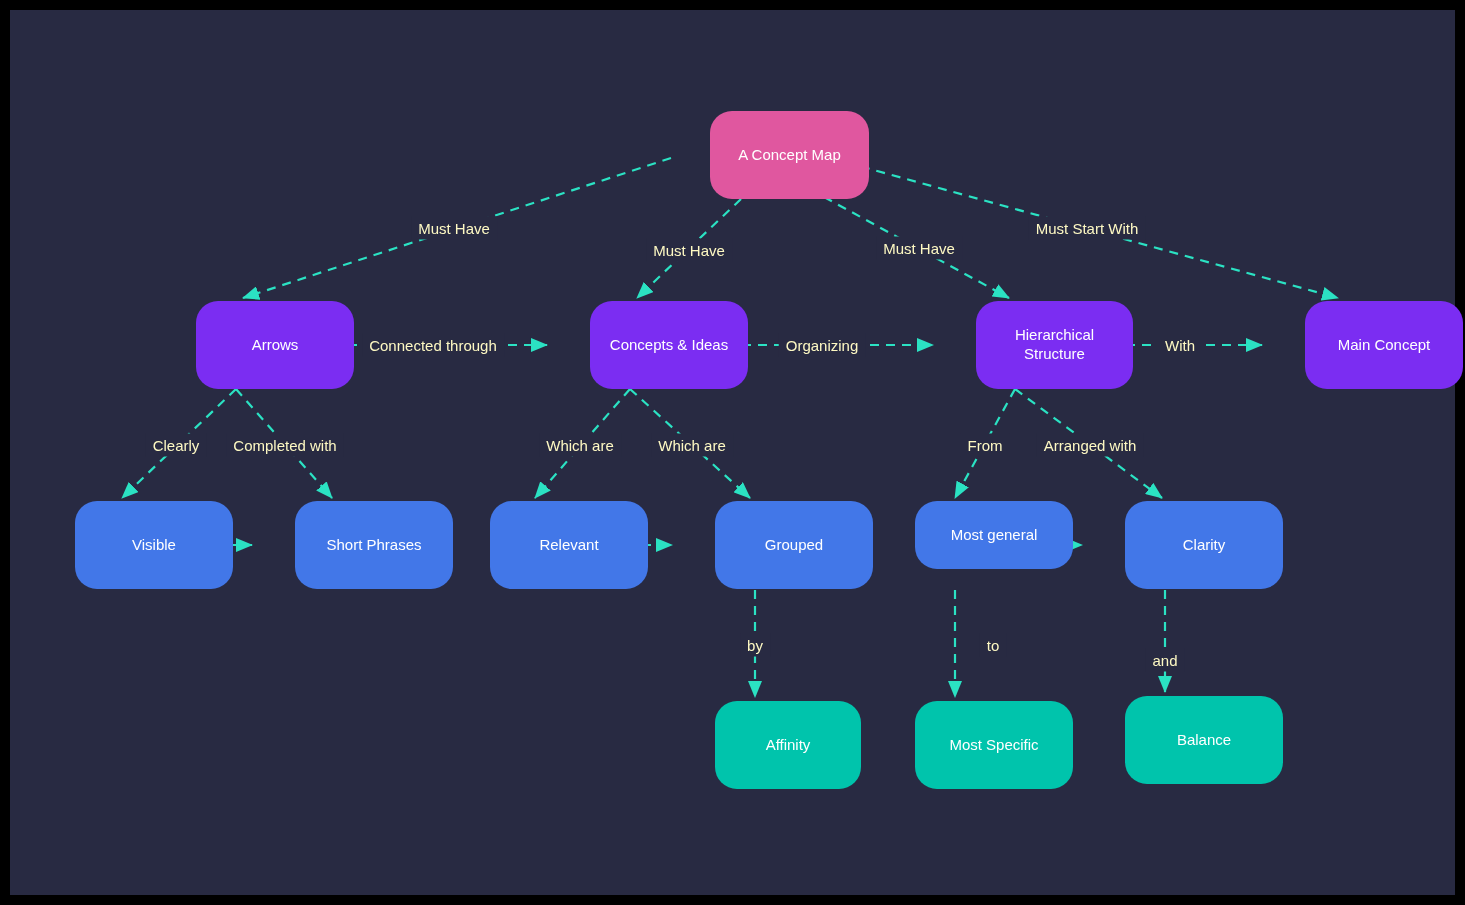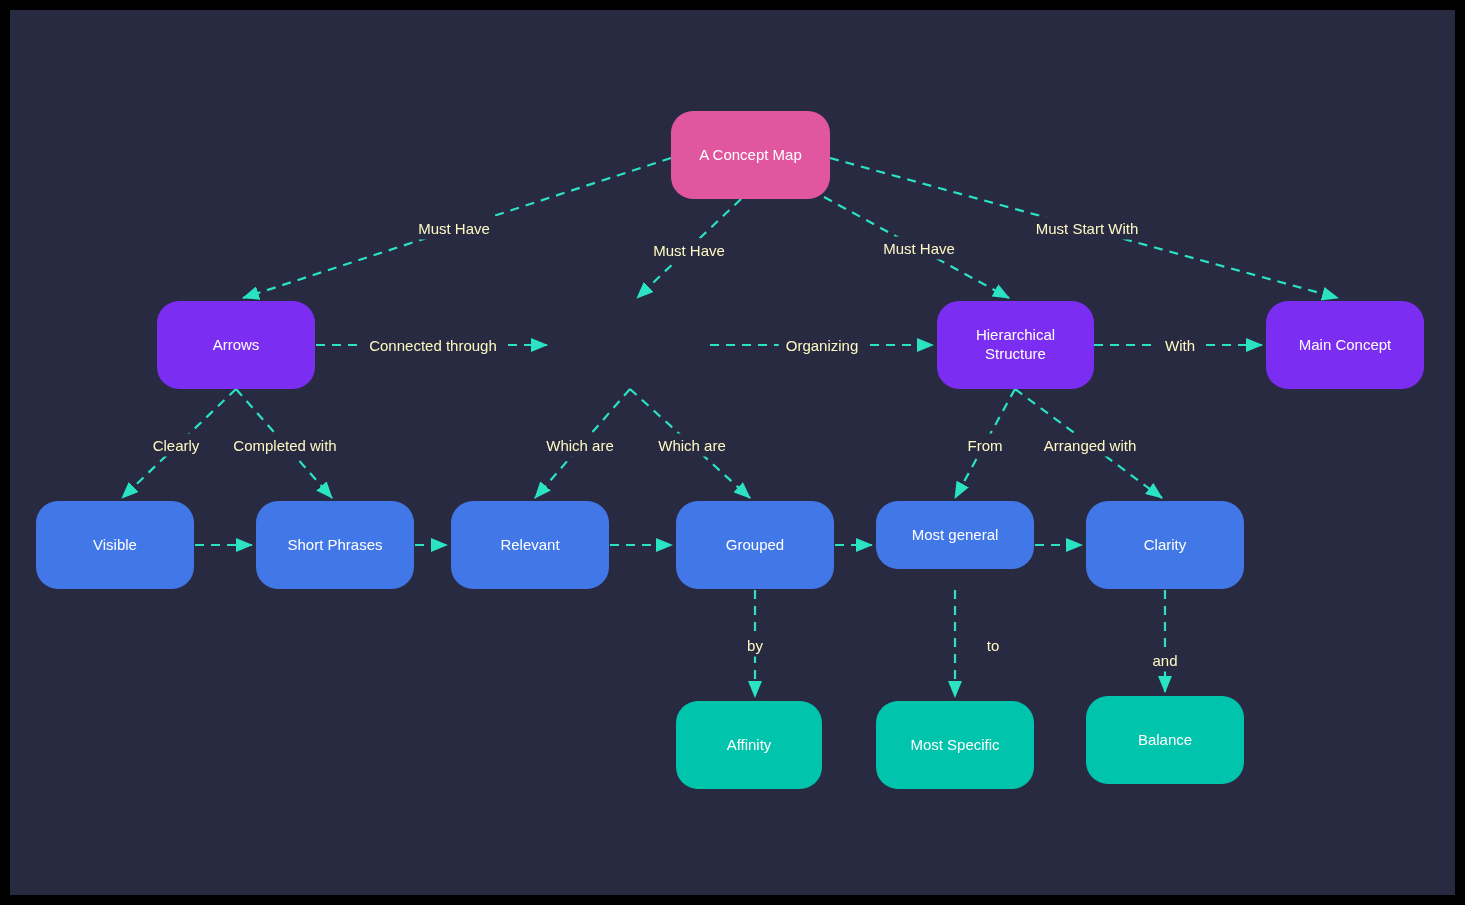--- a/index.html
+++ b/index.html
@@ -43,20 +43,21 @@
     align-items: center;
     justify-content: center;
     text-align: center;
     border-radius: 22px;
     color: #ffffff;
     font-size: 15px;
     line-height: 1.25;
     padding: 4px 10px;
     box-sizing: border-box;
     cursor: pointer;
+    margin-left: 39px;
   }
   .node.root { background: #e0579f; }
   .node.l1   { background: #7b2df2; }
   .node.l2   { background: #4277e8; }
   .node.l3   { background: #00c4ac; }
   .edge-label {
     position: absolute;
     transform: translate(-50%, -50%);
     color: #fef9c3;
     background: #282a42;
@@ -97,20 +98,21 @@
     <path class="edge" d="M610,545 L672,545" marker-end="url(#arrow)"></path>
     <path class="edge" d="M835,545 L872,545" marker-end="url(#arrow)"></path>
     <path class="edge" d="M1035,545 L1082,545" marker-end="url(#arrow)"></path>
     <path class="edge" d="M755,590 L755,697" marker-end="url(#arrow)"></path>
     <path class="edge" d="M955,590 L955,697" marker-end="url(#arrow)"></path>
     <path class="edge" d="M1165,590 L1165,692" marker-end="url(#arrow)"></path>
   </svg>
 
   <div class="node root" style="left:671px; top:111px; width:159px; height:88px;">A Concept Map</div>
   <div class="node l1" style="left:157px; top:301px; width:158px; height:88px;">Arrows</div>
+  <div class="node l1" style="left:551px; top:301px; width:158px; height:88px;">Concepts &amp; Ideas</div>
   <div class="node l1" style="left:937px; top:301px; width:157px; height:88px;">Hierarchical Structure</div>
   <div class="node l1" style="left:1266px; top:301px; width:158px; height:88px;">Main Concept</div>
   <div class="node l2" style="left:36px; top:501px; width:158px; height:88px;">Visible</div>
   <div class="node l2" style="left:256px; top:501px; width:158px; height:88px;">Short Phrases</div>
   <div class="node l2" style="left:676px; top:501px; width:158px; height:88px;">Grouped</div>
   <div class="node l2" style="left:451px; top:501px; width:158px; height:88px;">Relevant</div>
   <div class="node l2" style="left:876px; top:501px; width:158px; height:68px;">Most general</div>
   <div class="node l2" style="left:1086px; top:501px; width:158px; height:88px;">Clarity</div>
   <div class="node l3" style="left:676px; top:701px; width:146px; height:88px;">Affinity</div>
   <div class="node l3" style="left:876px; top:701px; width:158px; height:88px;">Most Specific</div>

